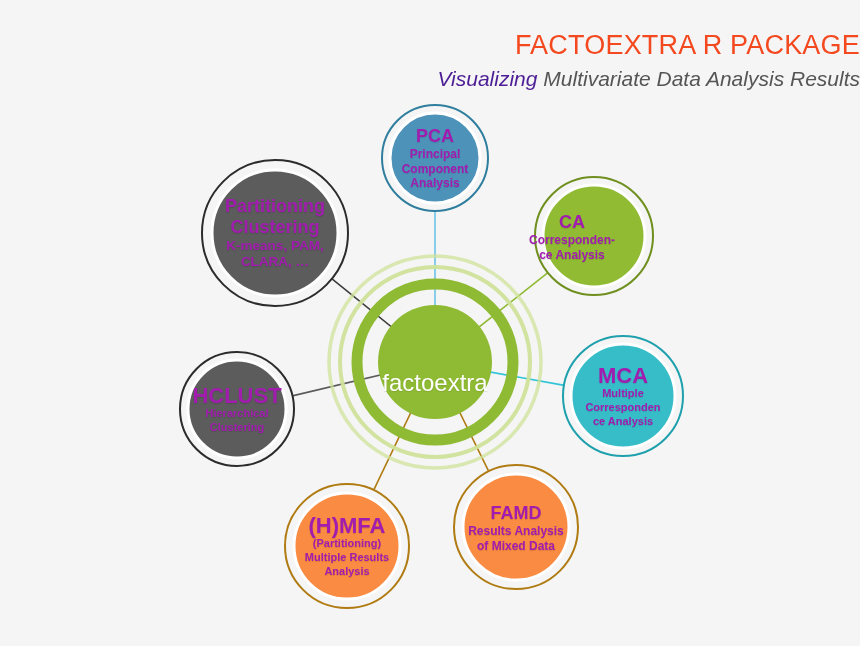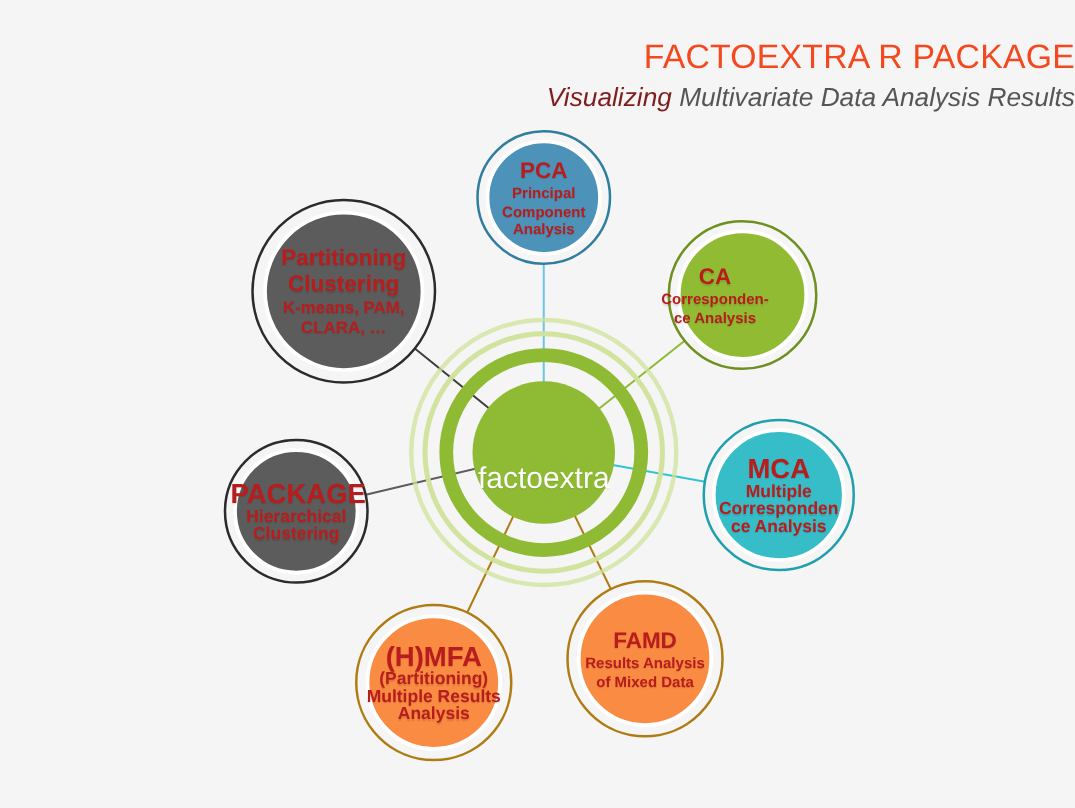--- a/index.html
+++ b/index.html
@@ -50,28 +50,28 @@
   .subtitle {
     margin-top: 3px;
     font-size: 21px;
     font-style: italic;
     color: #555555;
     font-weight: 400;
     line-height: 28px;
     white-space: nowrap;
   }
   .subtitle .accent {
-    color: #7f1d1d;
+    color: #4c1d95;
   }
 
   
   .node-label {
     position: absolute;
     text-align: center;
-    color: #b91c1c;
+    color: #a21caf;
     pointer-events: none;
     transform: translate(-50%, -50%);
     text-shadow: 0 1px 1px rgba(0,0,0,0.12);
   }
   .node-title {
     font-weight: bold;
     display: block;
   }
   .node-sub {
     display: block;
@@ -91,21 +91,21 @@
   }
 
   
   .sz-big .node-title { font-size: 18px; line-height: 21px; }
   .sz-big .node-sub   { font-size: 13.5px; line-height: 16px; }
 
   .sz-med .node-title { font-size: 18px; line-height: 22px; }
   .sz-med .node-sub   { font-size: 12px; line-height: 14.5px; }
 
   .sz-sm .node-title  { font-size: 22px; line-height: 21px; }
-  .sz-sm .node-sub    { font-size: 14px; line-height: 14px; }
+  .sz-sm .node-sub    { font-size: 11px; line-height: 14px; }
 </style>
 </head>
 <body>
 
 <div id="stage">
 
   <svg id="diagram-svg" viewBox="0 0 860 646" xmlns="http://www.w3.org/2000/svg">
     <g id="connectors">
         <line x1="435" y1="362" x2="435" y2="212" stroke="#6cc3e8" stroke-width="1.6" stroke-linecap="round"></line>
         <line x1="435" y1="362" x2="546.9752474092495" y2="273.26489827946267" stroke="#8fba33" stroke-width="1.6" stroke-linecap="round"></line>
@@ -183,21 +183,21 @@
         <span class="node-sub">Results Analysis</span>
         <span class="node-sub">of Mixed Data</span>
       </div>
       <div class="node-label sz-sm" style="left: 347px; top: 546px; width: 113.95px;">
         <span class="node-title">(H)MFA</span>
         <span class="node-sub">(Partitioning)</span>
         <span class="node-sub">Multiple Results</span>
         <span class="node-sub">Analysis</span>
       </div>
       <div class="node-label sz-sm" style="left: 237px; top: 409px; width: 105.35px;">
-        <span class="node-title">PACKAGE</span>
+        <span class="node-title">HCLUST</span>
         <span class="node-sub">Hierarchical</span>
         <span class="node-sub">Clustering</span>
       </div>
       <div class="node-label sz-big" style="left: 275px; top: 233px; width: 135.45px;">
         <span class="node-title">Partitioning</span>
         <span class="node-title">Clustering</span>
         <span class="node-sub">K-means, PAM,</span>
         <span class="node-sub">CLARA, …</span>
       </div>
     </div>

